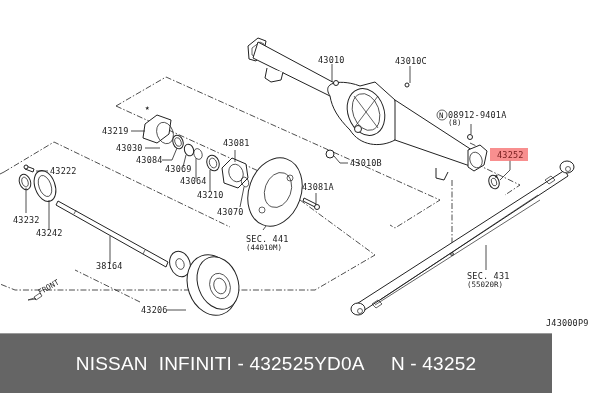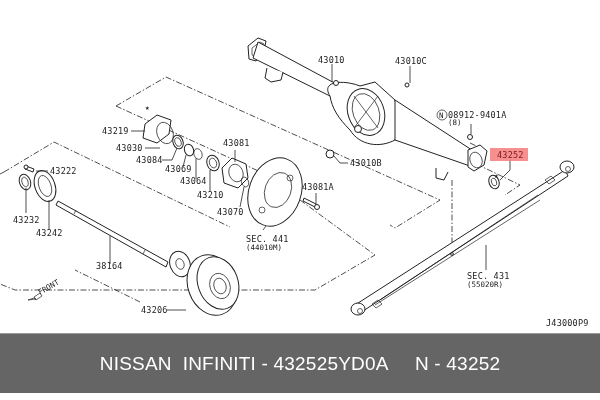--- a/index.html
+++ b/index.html
@@ -6,21 +6,21 @@
   body { width: 600px; height: 400px; position: relative; overflow: hidden; font-family: "DejaVu Sans", sans-serif; }
   #diagram { position: absolute; left: 0; top: 0; width: 600px; height: 333px; }
   .lbl { font-family: "DejaVu Sans Mono", monospace; font-size: 8.5px; fill: #222; letter-spacing: 0.2px; }
   .lbl-small { font-family: "DejaVu Sans Mono", monospace; font-size: 7.5px; fill: #222; }
   .ln { stroke: #222; stroke-width: 0.8; fill: none; }
   .part { stroke: #222; stroke-width: 1; fill: #fff; }
   .part-thin { stroke: #222; stroke-width: 0.7; fill: none; }
   .dash { stroke: #222; stroke-width: 0.8; fill: none; stroke-dasharray: 6 2 1.5 2; }
   .highlight { fill: #f77b7b; opacity: 0.85; }
   #footer-bar {
-    position: absolute; left: 0; top: 333px; width: 600px; height: 60px;
+    position: absolute; left: 0; top: 333px; width: 552px; height: 60px;
     background: #656565; border-top: 1px solid #9a9a9a;
     display: flex; align-items: center; justify-content: center;
   }
   #footer-text {
     color: #ffffff; font-family: "Liberation Sans", sans-serif; font-size: 19px;
     letter-spacing: 0.2px; white-space: pre;
   }
   #bottom-strip { position: absolute; left: 0; top: 393px; width: 600px; height: 7px; background: #ffffff; }
 </style>
 </head>

